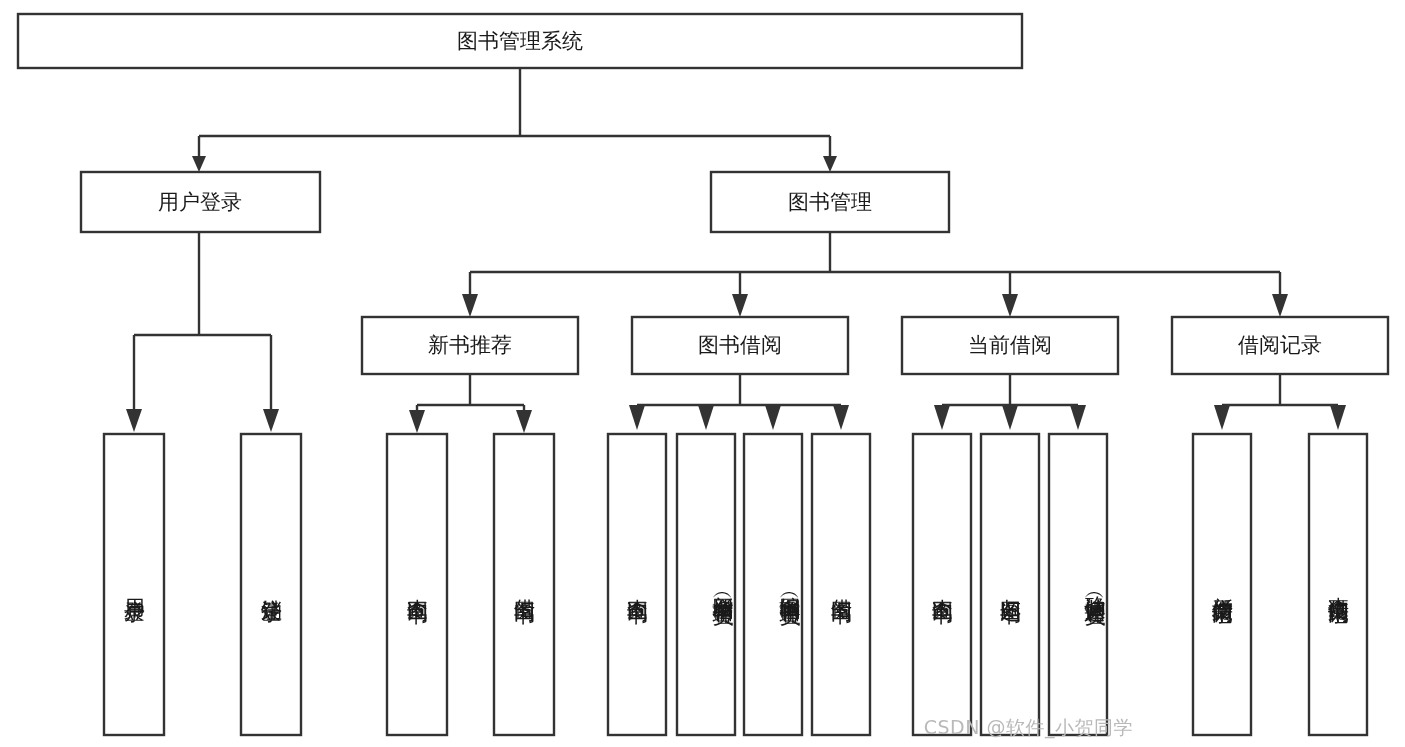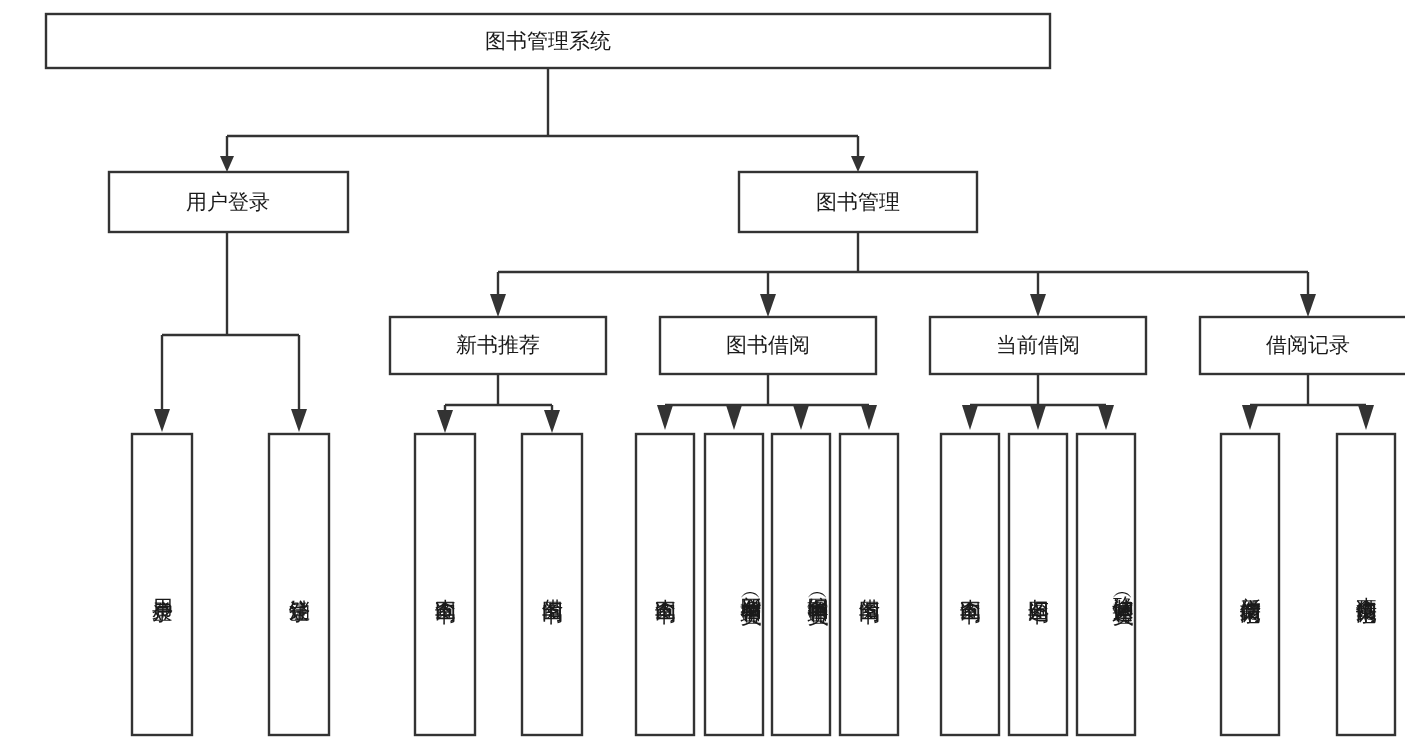--- a/index.html
+++ b/index.html
@@ -11,21 +11,20 @@
     width: 1405px;
     height: 747px;
     font-family: "DejaVu Sans", "Liberation Sans", sans-serif;
     overflow: hidden;
     position: relative;
   }
   #diagram-root {
     position: relative;
     width: 1145px;
     height: 747px;
-    margin-left: 28px;
   }
   svg#tree-svg {
     position: absolute;
     top: 0;
     left: 0;
     width: 1405px;
     height: 747px;
   }
   .node-box {
     fill: #ffffff;
@@ -202,14 +201,15 @@
   <div class="leaf-label" style="left:744px; top:440px; width:58px; height:292px; align-items:flex-start;">编辑图书（管理员）</div>
   <div class="leaf-label" style="left:812px; top:434px; width:58px; height:301px;">借阅图书</div>
 
   <div class="leaf-label" style="left:913px; top:434px; width:58px; height:301px;">查询图书</div>
   <div class="leaf-label" style="left:981px; top:434px; width:58px; height:301px;">归还图书</div>
   <div class="leaf-label" style="left:1049px; top:440px; width:58px; height:292px; align-items:flex-start;">确认归还（管理员）</div>
 
   <div class="leaf-label" style="left:1193px; top:434px; width:58px; height:301px;">新增借阅记录</div>
   <div class="leaf-label" style="left:1309px; top:434px; width:58px; height:301px;">查询借阅记录</div>
 
+  <div class="watermark">CSDN @软件_小贺同学</div>
 
 </div>
 
 </body></html>

